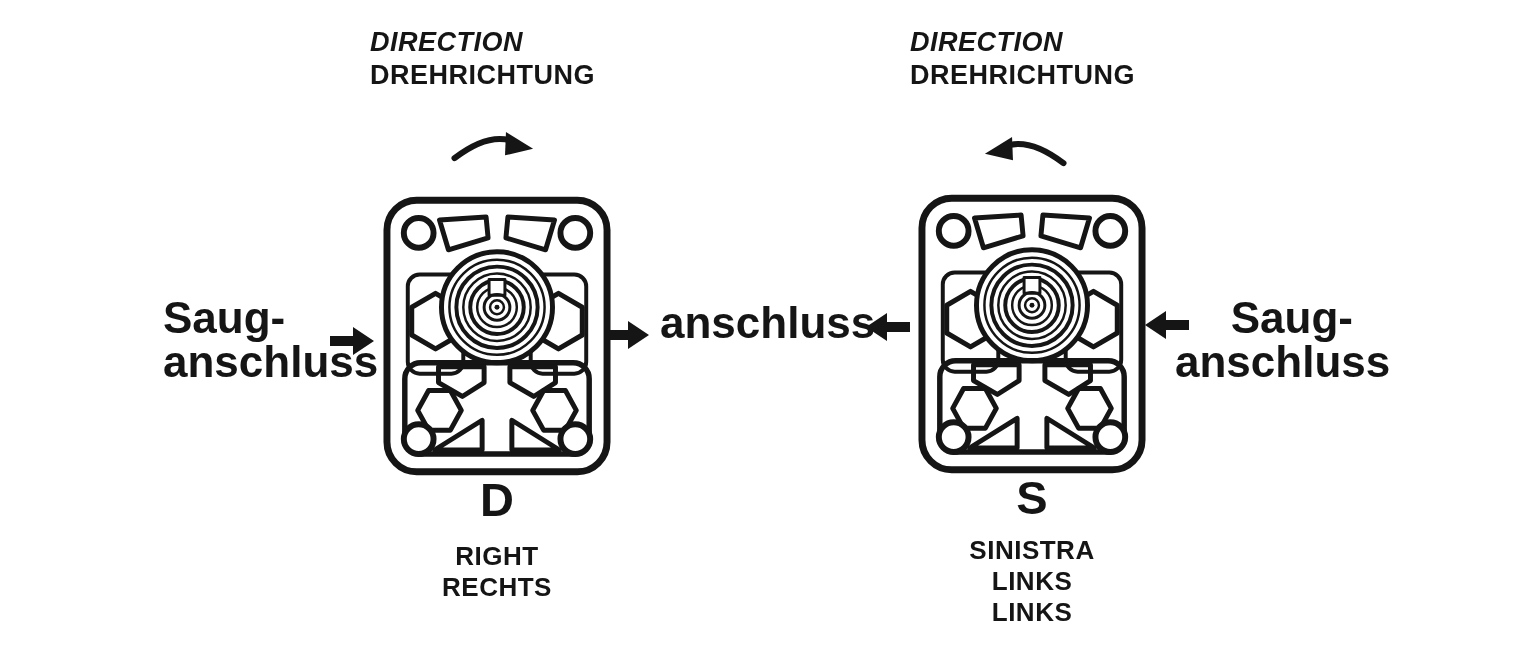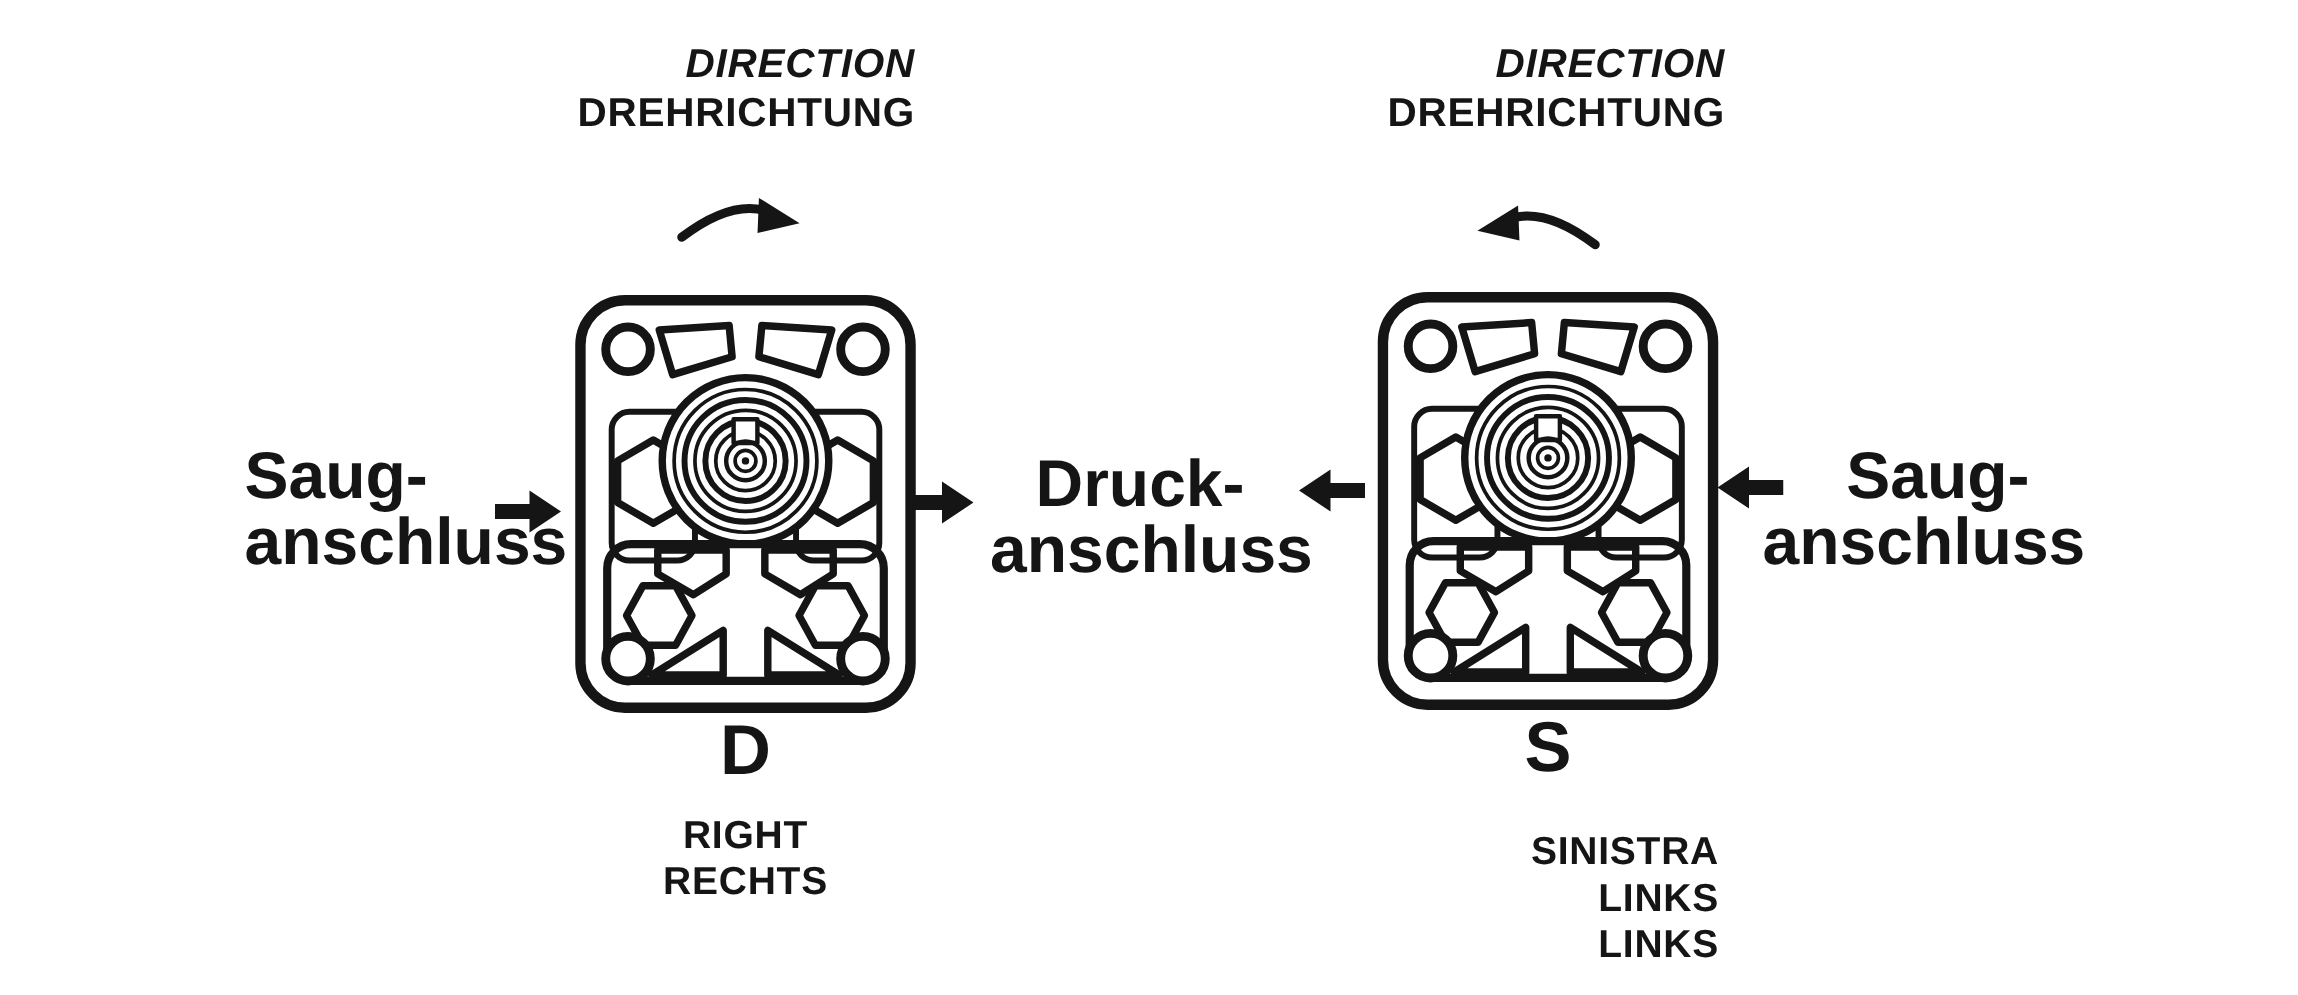--- a/index.html
+++ b/index.html
@@ -13,21 +13,21 @@
     height: 663px;
     background: #ffffff;
     overflow: hidden;
     font-family: "Liberation Sans", "DejaVu Sans", sans-serif;
     color: #151515;
   }
   .abs { position: absolute; }
 
   .dir-title {
     width: 240px;
-    text-align: right;
+    text-align: left;
     font-size: 27px;
     font-weight: 700;
     line-height: 33px;
     letter-spacing: 0.5px;
   }
   .dir-title .en { font-style: italic; }
 
   .port-label {
     font-size: 44px;
     font-weight: 700;
@@ -135,39 +135,38 @@
   <svg class="abs flip-x" style="left:984px; top:132px;" width="86" height="38" viewBox="0 0 92 40">
     <use href="#curve-arrow"></use>
   </svg>
 
   <svg class="abs" style="left:918px; top:193px;" width="228" height="282" viewBox="0 0 230 282">
     <use href="#pump"></use>
   </svg>
 
   <div class="abs pump-letter" style="left:918px; top:474px;">S</div>
 
-  <div class="abs designation" style="left:918px; top:552px;text-align:right;">
+  <div class="abs designation" style="left:918px; top:535px;">
     <div>SINISTRA</div>
     <div class="mid">LINKS</div>
     <div>LINKS</div>
   </div>
 
   <div class="abs port-label align-left" style="left:163px; top:296px; width:175px;">
     <div>Saug-</div>
     <div>anschluss</div>
   </div>
   <svg class="abs" style="left:330px; top:326px;" width="44" height="30" viewBox="0 0 44 30">
     <use href="#block-arrow"></use>
   </svg>
 
   <svg class="abs" style="left:605px; top:320px;" width="44" height="30" viewBox="0 0 44 30">
     <use href="#block-arrow"></use>
   </svg>
   <div class="abs port-label align-center" style="left:660px; top:301px; width:200px;">
-    <div>Druck-</div>
     <div>anschluss</div>
   </div>
   <svg class="abs flip-x" style="left:866px; top:312px;" width="44" height="30" viewBox="0 0 44 30">
     <use href="#block-arrow"></use>
   </svg>
 
   <svg class="abs flip-x" style="left:1145px; top:310px;" width="44" height="30" viewBox="0 0 44 30">
     <use href="#block-arrow"></use>
   </svg>
   <div class="abs port-label align-right" style="left:1175px; top:296px; width:178px;">

